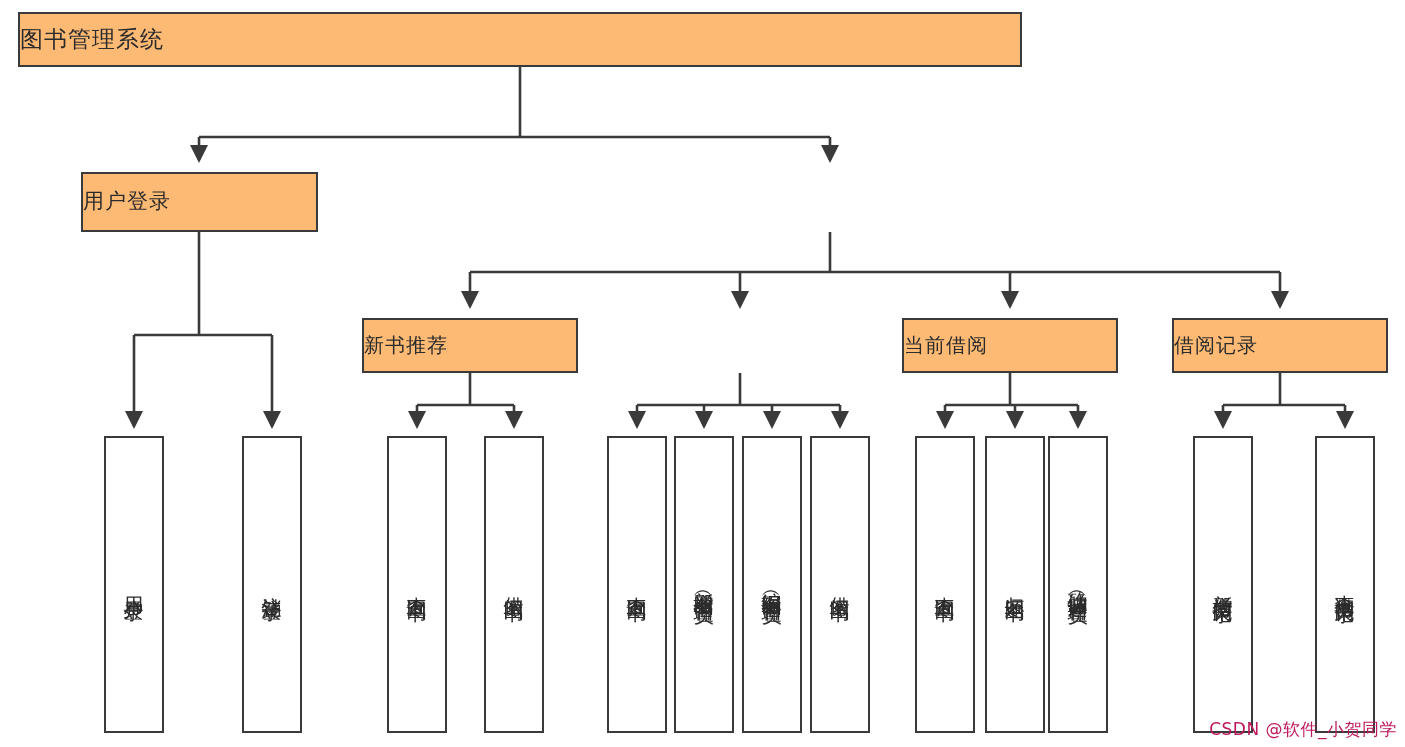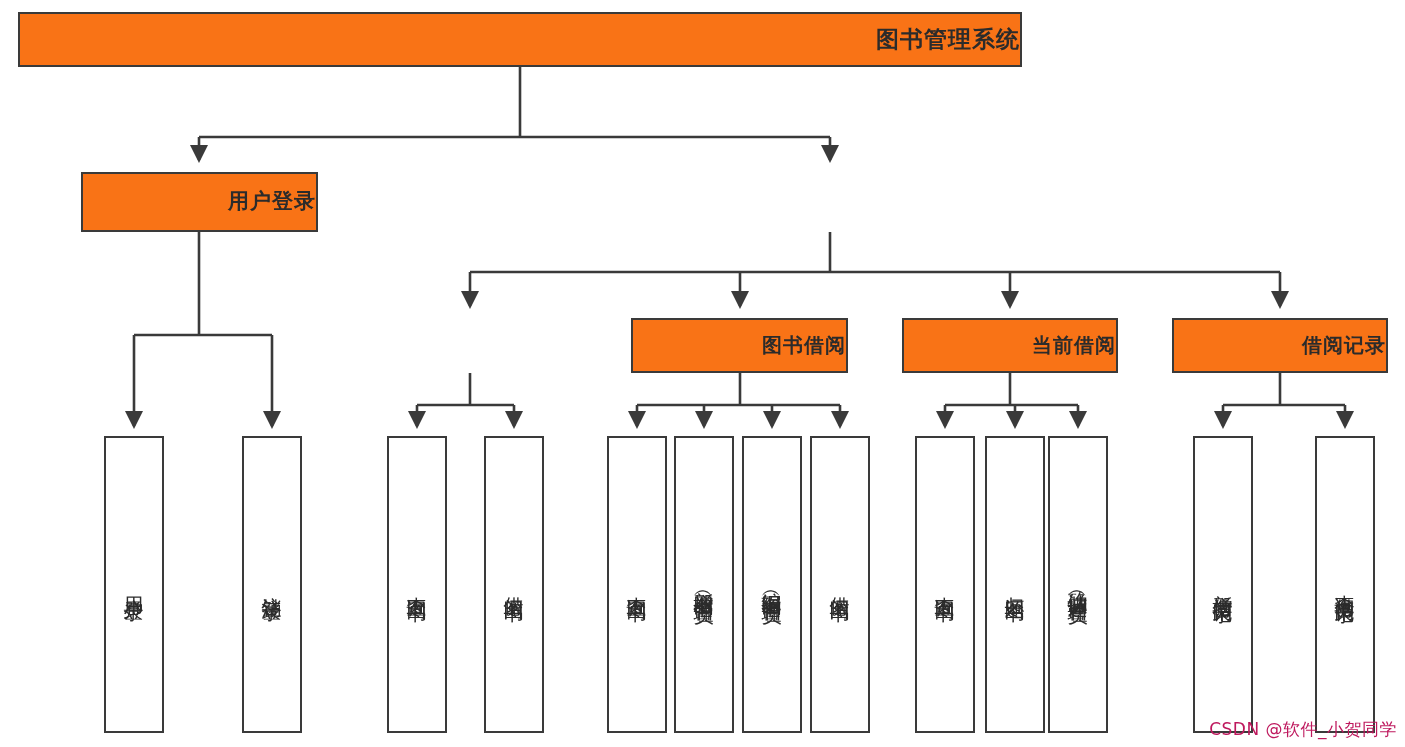--- a/index.html
+++ b/index.html
@@ -14,28 +14,27 @@
     position: relative;
     width: 1405px;
     height: 747px;
     background: #ffffff;
     overflow: hidden;
   }
   .node {
     position: absolute;
     box-sizing: border-box;
     border: 2px solid #3a3a3a;
-    background: #f97316;
+    background: #fdba74;
     display: flex;
     align-items: center;
-    justify-content: flex-end;
+    justify-content: flex-start;
     color: #2b2b2b;
     line-height: 1.02;
     z-index: 3;
-    font-weight: bold;
   }
   .node-title {
     font-size: 23px;
     letter-spacing: 1px;
   }
   .node-branch {
     font-size: 21px;
     letter-spacing: 1px;
   }
   .node-sub {
@@ -140,24 +139,24 @@
 
   <div class="node node-title" style="left:18px; top:12px; width:1004px; height:55px;">
     <span>图书管理系统</span>
   </div>
 
   <div class="node node-branch" style="left:81px; top:172px; width:237px; height:60px;">
     <span>用户登录</span>
   </div>
 
 
-
-  <div class="node node-sub" style="left:631px; top:318px; width:217px; height:55px;">
-    <span>图书借阅</span>
-  </div>
+  <div class="node node-sub" style="left:362px; top:318px; width:216px; height:55px;">
+    <span>新书推荐</span>
+  </div>
+
 
   <div class="node node-sub" style="left:902px; top:318px; width:216px; height:55px;">
     <span>当前借阅</span>
   </div>
 
   <div class="node node-sub" style="left:1172px; top:318px; width:216px; height:55px;">
     <span>借阅记录</span>
   </div>
 
   <div class="leaf" style="left:104px; top:436px; width:60px; height:297px;">

